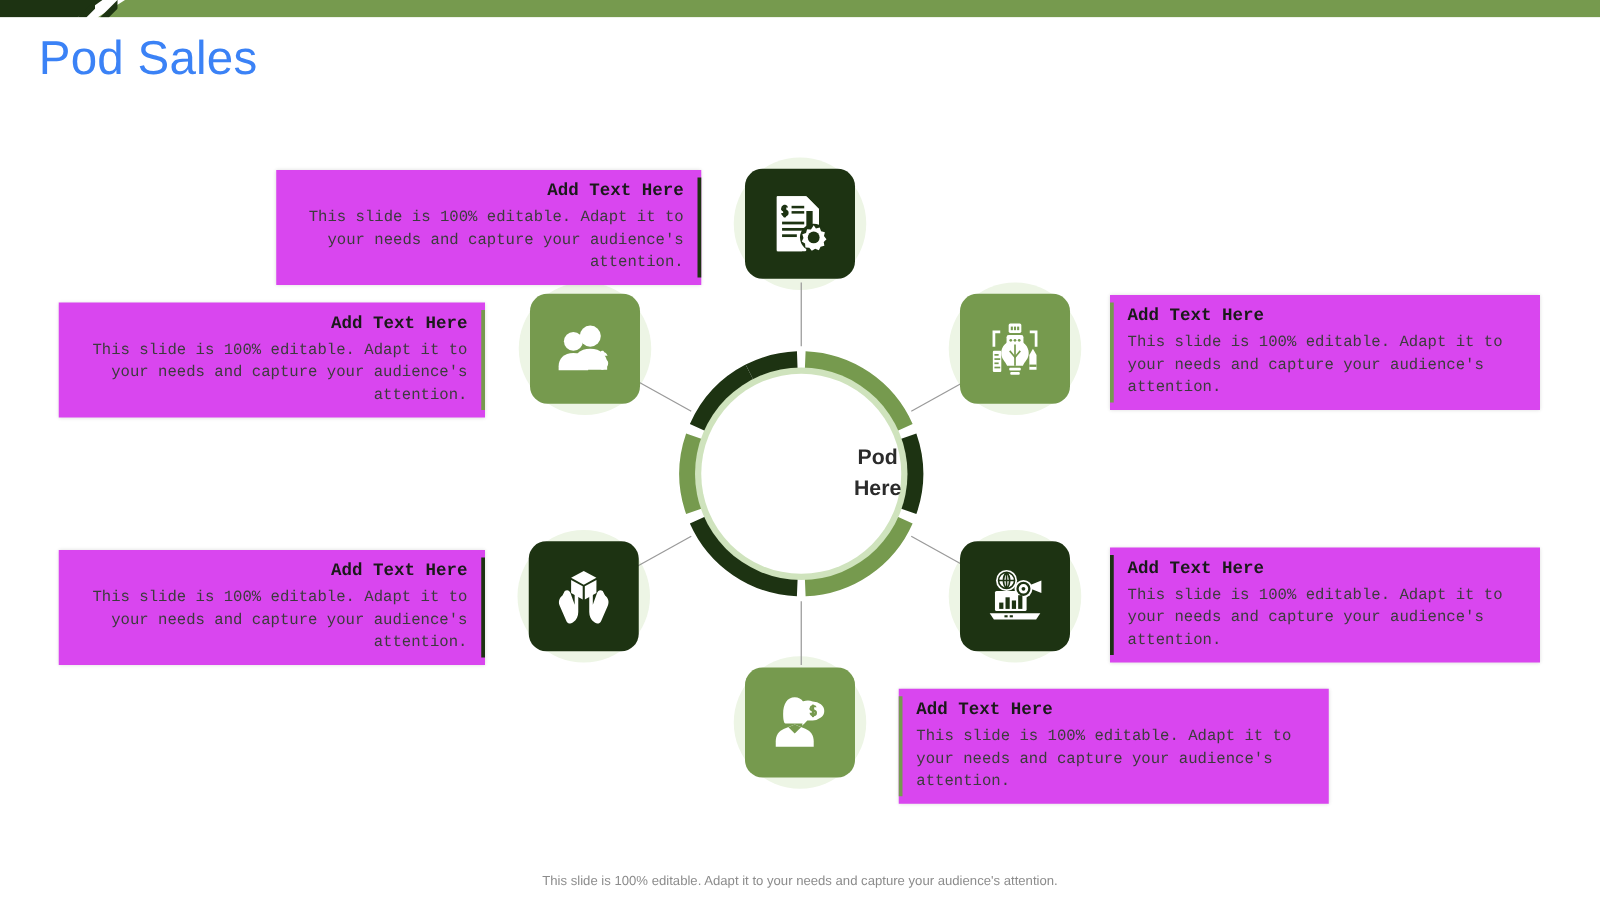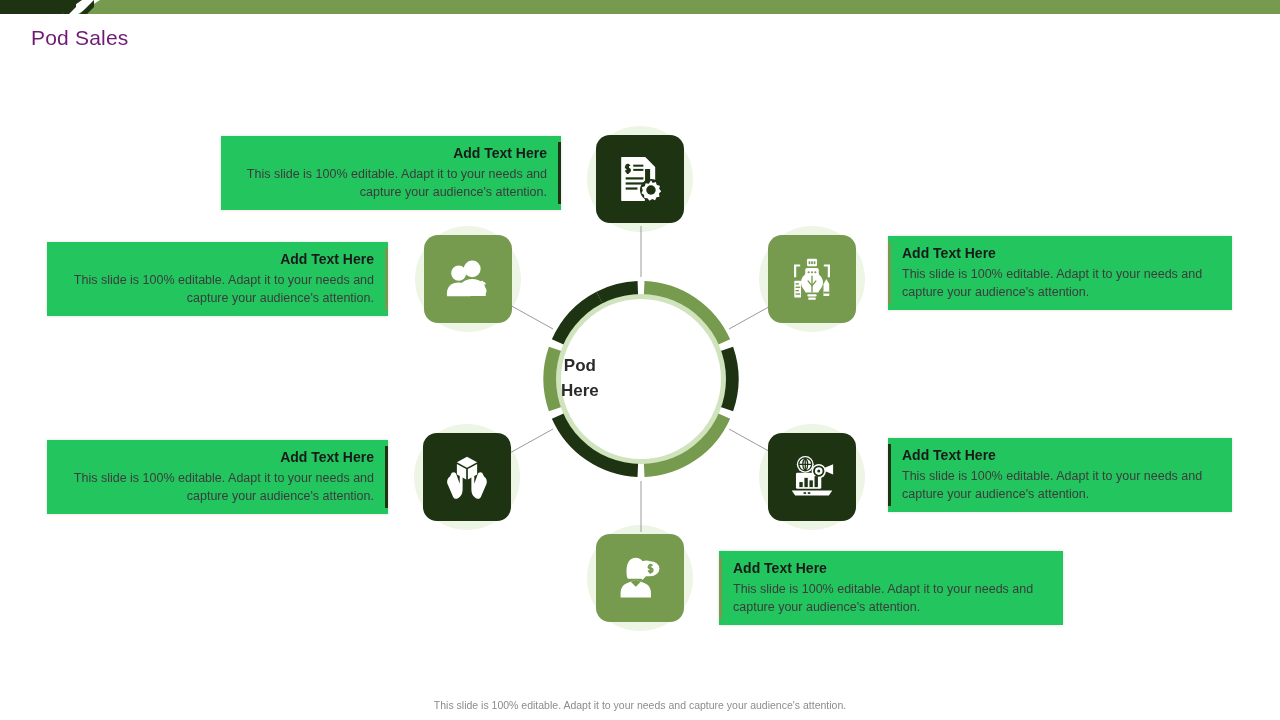--- a/index.html
+++ b/index.html
@@ -42,23 +42,23 @@
     width: 14px; height: 14px;
     background: #1d3312;
   }
   #top-bar .slash.s1 { left: 62px; clip-path: polygon(14px 0, 21px 0, 7px 14px, 0 14px); }
   #top-bar .slash.s2 { left: 80px; clip-path: polygon(14px 0, 21px 0, 7px 14px, 0 14px); }
 
   
   #page-title {
     position: absolute;
     left: 31px; top: 26px;
-    font-size: 21px;
+    font-size: 38px;
     font-weight: 400;
-    color: #701a75;
+    color: #3b82f6;
     letter-spacing: 0.2px;
     white-space: nowrap;
   }
 
   
   #diagram {
     position: absolute;
     left: 0; top: 0;
     width: 1280px; height: 720px;
   }
@@ -78,21 +78,21 @@
   }
   #hub .hub-inner {
     position: absolute;
     left: 20px; top: 20px;
     width: 160px; height: 160px;
     border-radius: 50%;
     background: #ffffff;
     box-shadow: 0 0 0 5px #cfe3bd;
     display: flex;
     align-items: center;
-    justify-content: flex-start;
+    justify-content: flex-end;
   }
   #hub .hub-label {
     font-size: 17px;
     font-weight: bold;
     color: #2b2b2b;
     text-align: center;
     line-height: 1.45;
     max-width: 120px;
   }
 
@@ -120,24 +120,25 @@
   #node-1 { left: 596px; top: 135px; }
   #node-2 { left: 768px; top: 235px; }
   #node-3 { left: 768px; top: 433px; }
   #node-4 { left: 596px; top: 534px; }
   #node-5 { left: 423px; top: 433px; }
   #node-6 { left: 424px; top: 235px; }
 
   
   .callout {
     position: absolute;
-    background: #22c55e;
+    background: #d946ef;
     box-shadow: 0 0 3px rgba(0,0,0,0.14);
     padding: 9px 14px;
     box-sizing: border-box;
+    font-family: Liberation Mono, monospace;
   }
   .callout .c-title {
     font-size: 14px;
     font-weight: bold;
     color: #1a1a1a;
     margin-bottom: 3px;
     line-height: 1.2;
   }
   .callout .c-body {
     font-size: 12.5px;

